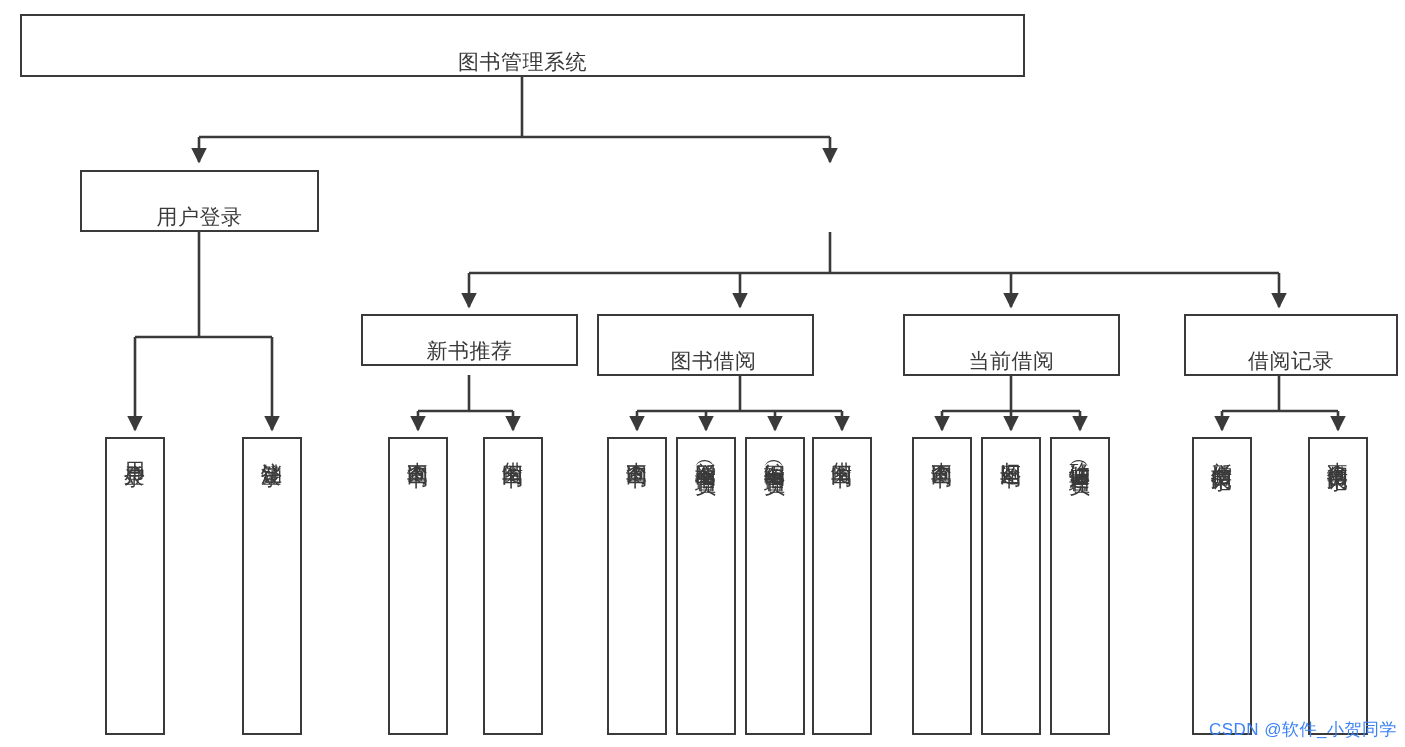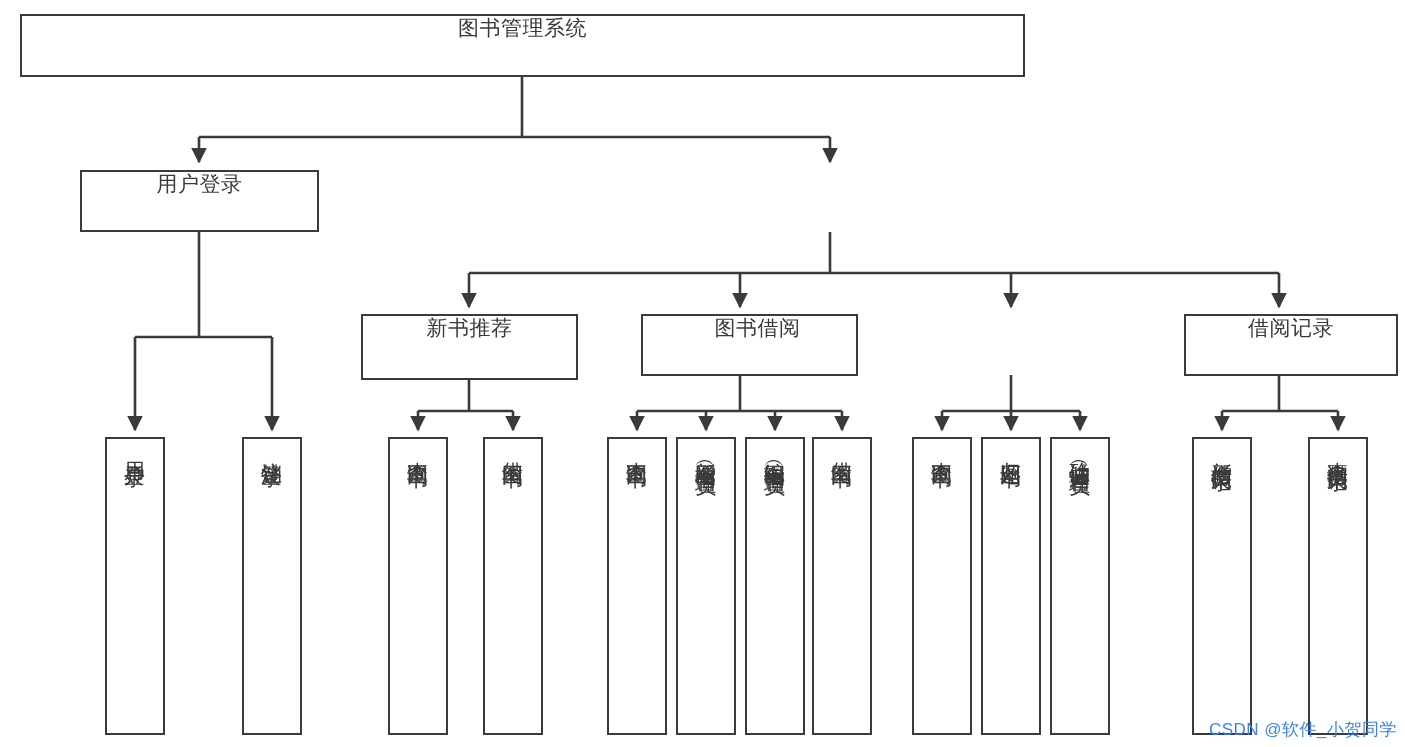--- a/index.html
+++ b/index.html
@@ -24,21 +24,21 @@
     width: 1405px;
     height: 747px;
     pointer-events: none;
   }
   .node {
     position: absolute;
     box-sizing: border-box;
     border: 2px solid #3a3a3a;
     background: #ffffff;
     display: flex;
-    align-items: flex-start;
+    align-items: flex-end;
     justify-content: center;
     color: #3a3a3a;
   }
   .node .lbl {
     display: block;
     text-align: center;
     line-height: 1.18;
     color: #3a3a3a;
   }
   .node.horizontal .lbl {
@@ -124,25 +124,28 @@
   </svg>
 
   <div class="node horizontal" style="left:20px; top:14px; width:1005px; height:63px;">
     <span class="lbl">图书管理系统</span>
   </div>
 
   <div class="node horizontal" style="left:80px; top:170px; width:239px; height:62px;">
     <span class="lbl">用户登录</span>
   </div>
 
-  <div class="node horizontal" style="left:361px; top:314px; width:217px; height:66px;">
+  <div class="node horizontal" style="left:361px; top:314px; width:217px; height:52px;">
     <span class="lbl">新书推荐</span>
   </div>
-  <div class="node horizontal" style="left:641px; top:314px; width:217px; height:62px;padding-left:16px;">
+  <div class="node horizontal" style="left:597px; top:314px; width:217px; height:62px;padding-left:16px;">
     <span class="lbl">图书借阅</span>
+  </div>
+  <div class="node horizontal" style="left:903px; top:314px; width:217px; height:62px;">
+    <span class="lbl">当前借阅</span>
   </div>
   <div class="node horizontal" style="left:1184px; top:314px; width:214px; height:62px;">
     <span class="lbl">借阅记录</span>
   </div>
 
   <div class="node vertical" style="left:105px; top:437px; width:60px; height:298px;">
     <span class="lbl">用户登录</span>
   </div>
   <div class="node vertical" style="left:242px; top:437px; width:60px; height:298px;">
     <span class="lbl">注销登录</span>

